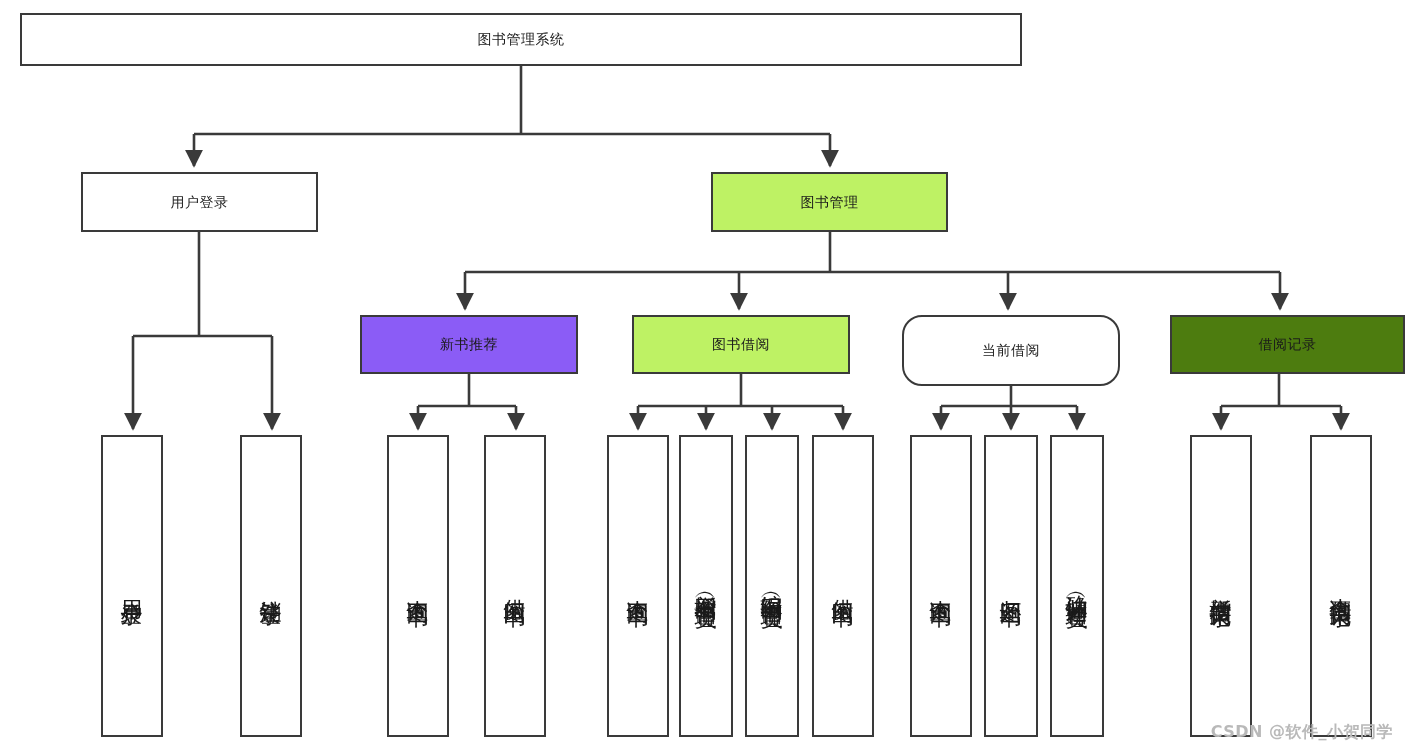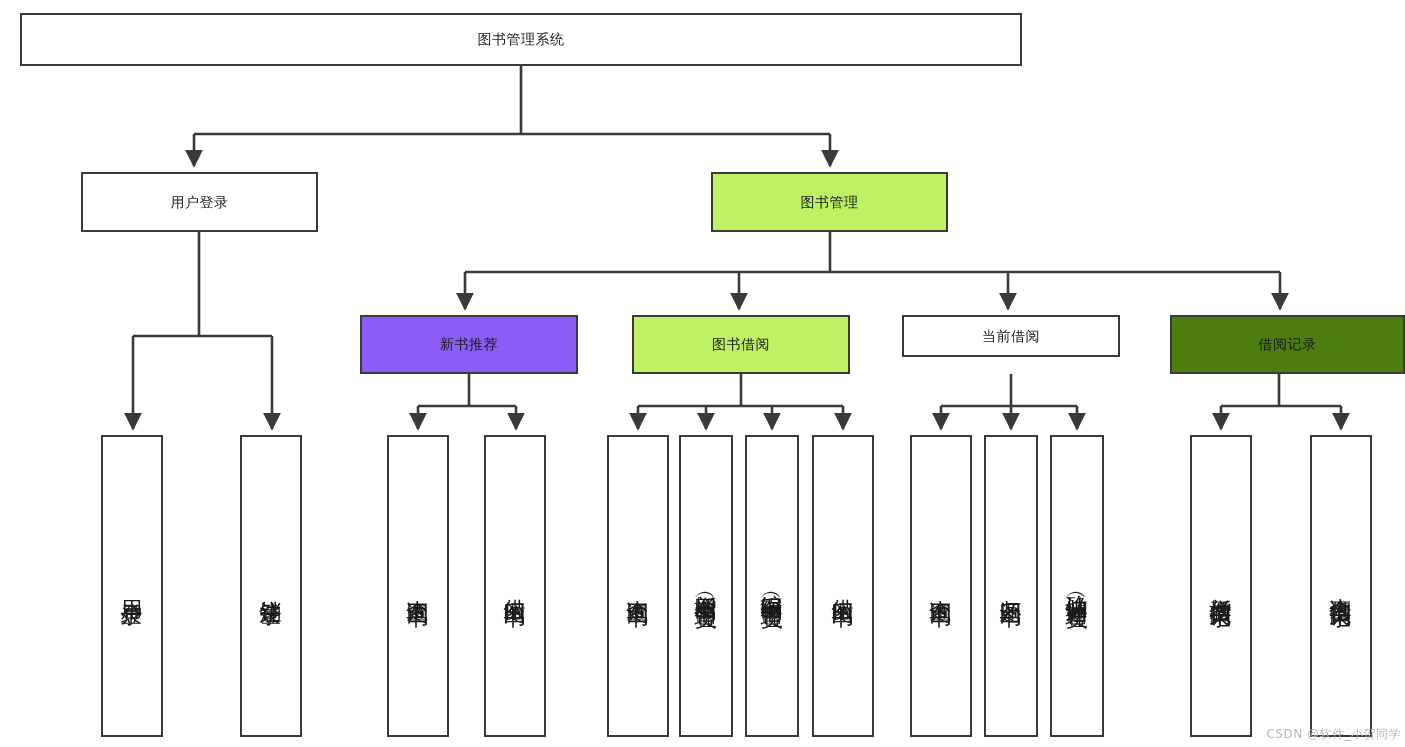--- a/index.html
+++ b/index.html
@@ -57,27 +57,28 @@
   }
   .vwrap{
     width:100%;
     height:100%;
     display:flex;
     align-items:center;
     justify-content:center;
   }
   #watermark{
     position:absolute;
-    right:4px;
+    right:12px;
     bottom:4px;
-    font-size:12px;
+    font-size:16px;
     color:#b9b9b9;
     letter-spacing:0.5px;
     white-space:nowrap;
     user-select:none;
+    font-weight:bold;
   }
 </style>
 </head>
 <body>
 
 <div id="canvas" style="background: rgb(255, 255, 255);">
 
   <svg id="wires" viewBox="0 0 1405 747" xmlns="http://www.w3.org/2000/svg">
     <defs>
       <marker id="arrow" viewBox="0 0 10 10" refX="9" refY="5" markerWidth="7" markerHeight="7" orient="auto-start-reverse">
@@ -138,21 +139,21 @@
   <div class="node" id="n-l2-1" style="left: 711px; top: 172px; width: 237px; height: 60px; border-color: rgb(58, 58, 58); background: #bef264;">
     <span class="lbl">图书管理</span>
   </div>
 
   <div class="node" id="n-l3-0" style="left: 360px; top: 315px; width: 218px; height: 59px; border-color: rgb(58, 58, 58); background: #8b5cf6;">
     <span class="lbl">新书推荐</span>
   </div>
   <div class="node" id="n-l3-1" style="left: 632px; top: 315px; width: 218px; height: 59px; border-color: rgb(58, 58, 58); background: #bef264;">
     <span class="lbl">图书借阅</span>
   </div>
-  <div class="node" id="n-l3-2" style="left: 902px; top: 315px; width: 218px; height: 42px; border-color: rgb(58, 58, 58); background: rgb(255, 255, 255);">
+  <div class="node" id="n-l3-2" style="left: 902px; top: 315px; width: 218px; height: 71px; border-color: rgb(58, 58, 58); background: rgb(255, 255, 255); border-radius: 20px;">
     <span class="lbl">当前借阅</span>
   </div>
   <div class="node" id="n-l3-3" style="left: 1170px; top: 315px; width: 235px; height: 59px; border-color: rgb(58, 58, 58); background: #4d7c0f;">
     <span class="lbl">借阅记录</span>
   </div>
 
   <div class="node vert" id="n-leaf-0" style="left: 101px; top: 435px; width: 62px; height: 302px; border-color: rgb(58, 58, 58); background: rgb(255, 255, 255);">
     <div class="vwrap">
       <span class="lbl">用户登录</span>
     </div>

